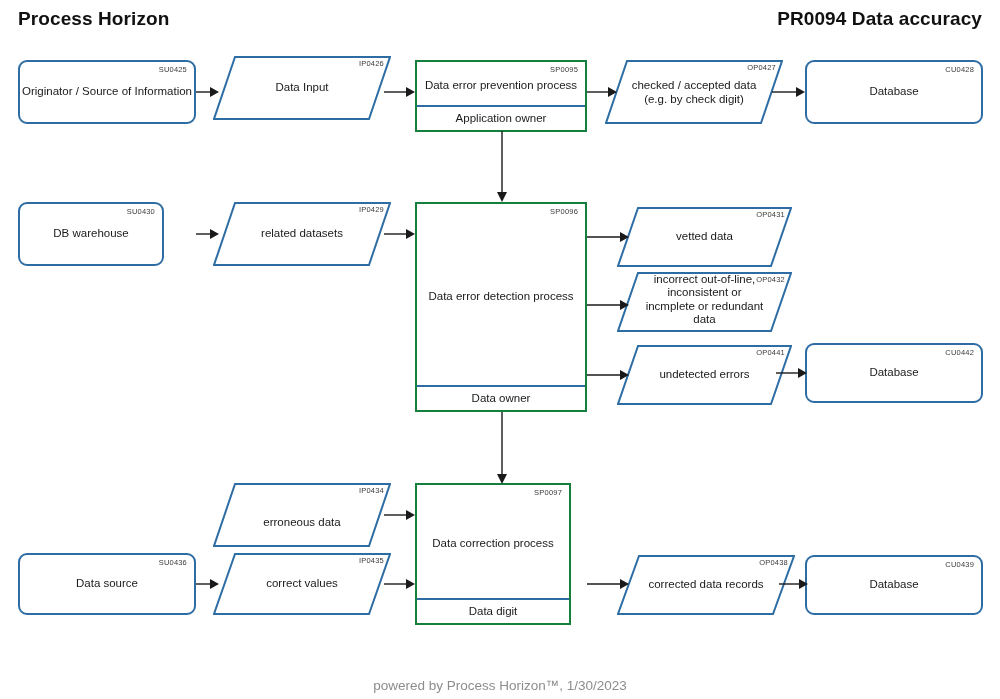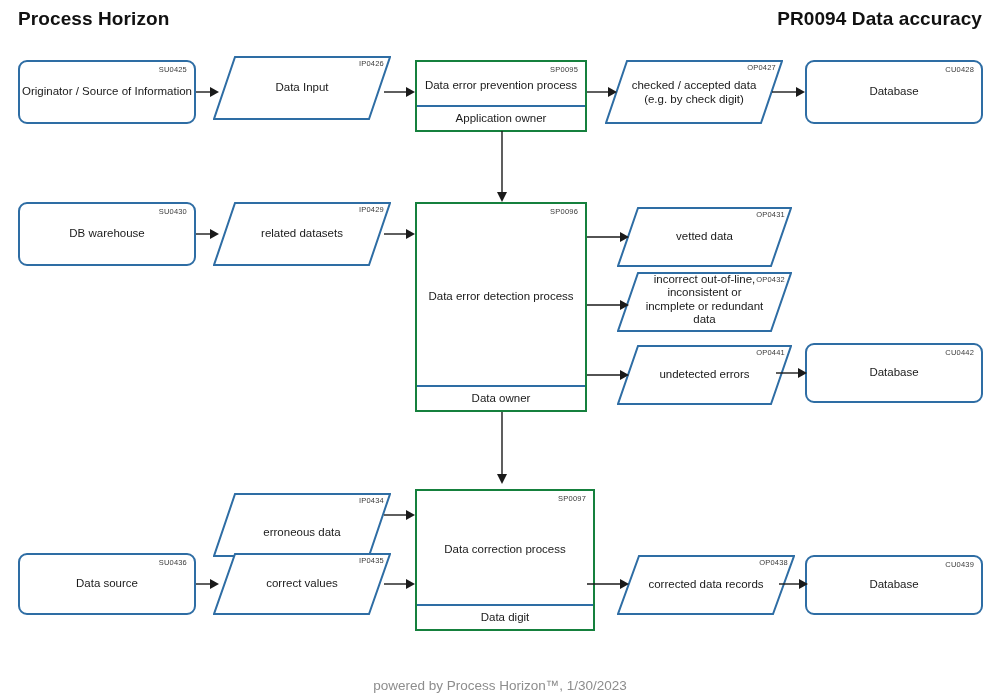--- a/index.html
+++ b/index.html
@@ -170,21 +170,21 @@
     </svg>
     <span class="code">OP0427</span>
     <div class="lbl">checked / accepted data (e.g. by check digit)</div>
   </div>
 
   <div class="node ent" style="left:805px; top:60px; width:178px; height:64px;">
     <span class="code">CU0428</span>
     <div class="lbl">Database</div>
   </div>
 
-  <div class="node ent" style="left:18px; top:202px; width:178px; height:64px;">
+  <div class="node ent" style="left:18px; top:202px; width:146px; height:64px;">
     <span class="code">SU0430</span>
     <div class="lbl">DB warehouse</div>
   </div>
 
   <div class="node para" style="left:213px; top:202px; width:178px; height:64px;">
     <svg class="shape" viewBox="0 0 178 64" preserveAspectRatio="none">
       <polygon points="22,1 177,1 156,63 1,63" fill="#ffffff" stroke="#2E6DA4" stroke-width="2"></polygon>
     </svg>
     <span class="code">IP0429</span>
     <div class="lbl">related datasets</div>
@@ -222,42 +222,42 @@
     </svg>
     <span class="code">OP0441</span>
     <div class="lbl">undetected errors</div>
   </div>
 
   <div class="node ent" style="left:805px; top:343px; width:178px; height:60px;">
     <span class="code">CU0442</span>
     <div class="lbl">Database</div>
   </div>
 
-  <div class="node para" style="left:213px; top:493px; width:178px; height:80px;">
+  <div class="node para" style="left:213px; top:483px; width:178px; height:80px;">
     <svg class="shape" viewBox="0 0 178 64" preserveAspectRatio="none">
       <polygon points="22,1 177,1 156,63 1,63" fill="#ffffff" stroke="#2E6DA4" stroke-width="2"></polygon>
     </svg>
     <span class="code">IP0434</span>
     <div class="lbl">erroneous data</div>
   </div>
 
   <div class="node ent" style="left:18px; top:553px; width:178px; height:62px;">
     <span class="code">SU0436</span>
     <div class="lbl">Data source</div>
   </div>
 
   <div class="node para" style="left:213px; top:553px; width:178px; height:62px;">
     <svg class="shape" viewBox="0 0 178 62" preserveAspectRatio="none">
       <polygon points="22,1 177,1 156,61 1,61" fill="#ffffff" stroke="#2E6DA4" stroke-width="2"></polygon>
     </svg>
     <span class="code">IP0435</span>
     <div class="lbl">correct values</div>
   </div>
 
-  <div class="node proc" style="left:415px; top:483px; width:180px; height:142px;margin-top:6px;">
+  <div class="node proc" style="left:415px; top:483px; width:156px; height:142px;">
     <span class="code">SP0097</span>
     <div class="body" style="height:117px;">
       <div class="lbl">Data correction process</div>
     </div>
     <div class="owner" style="height:23px;">
       <div class="lbl">Data digit</div>
     </div>
   </div>
 
   <div class="node para" style="left:617px; top:555px; width:178px; height:60px;">

